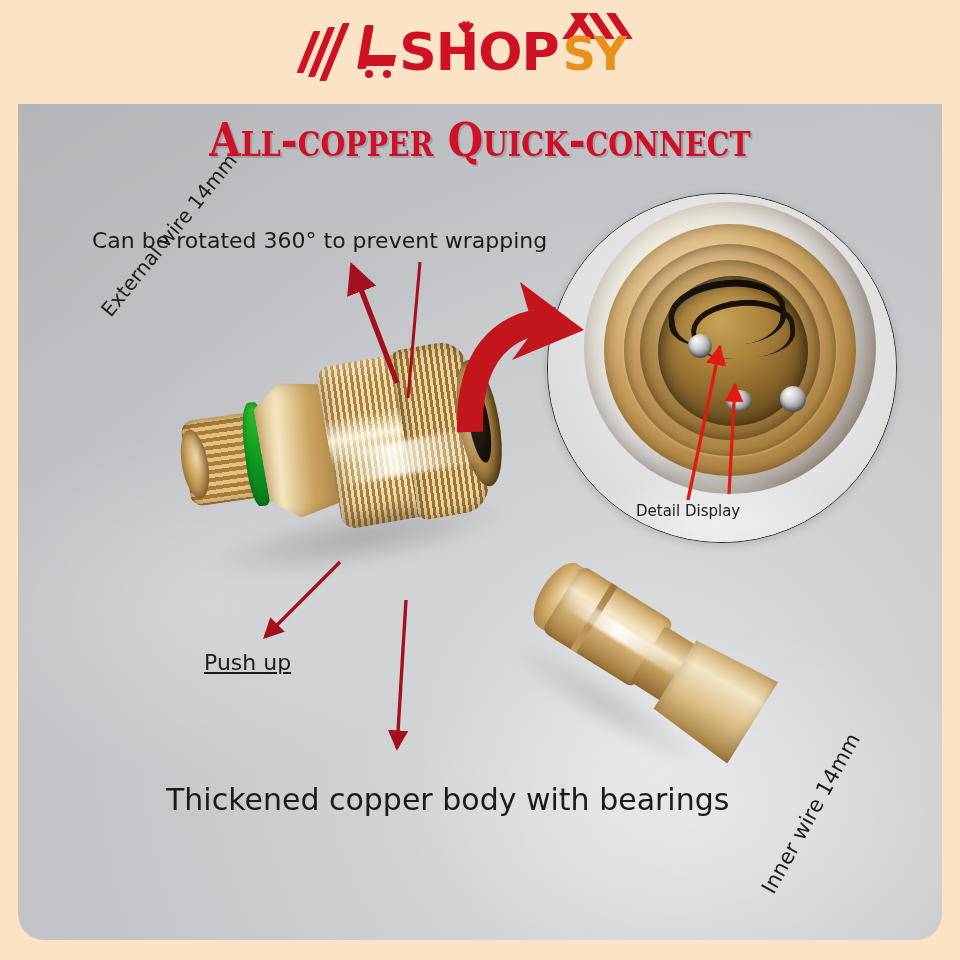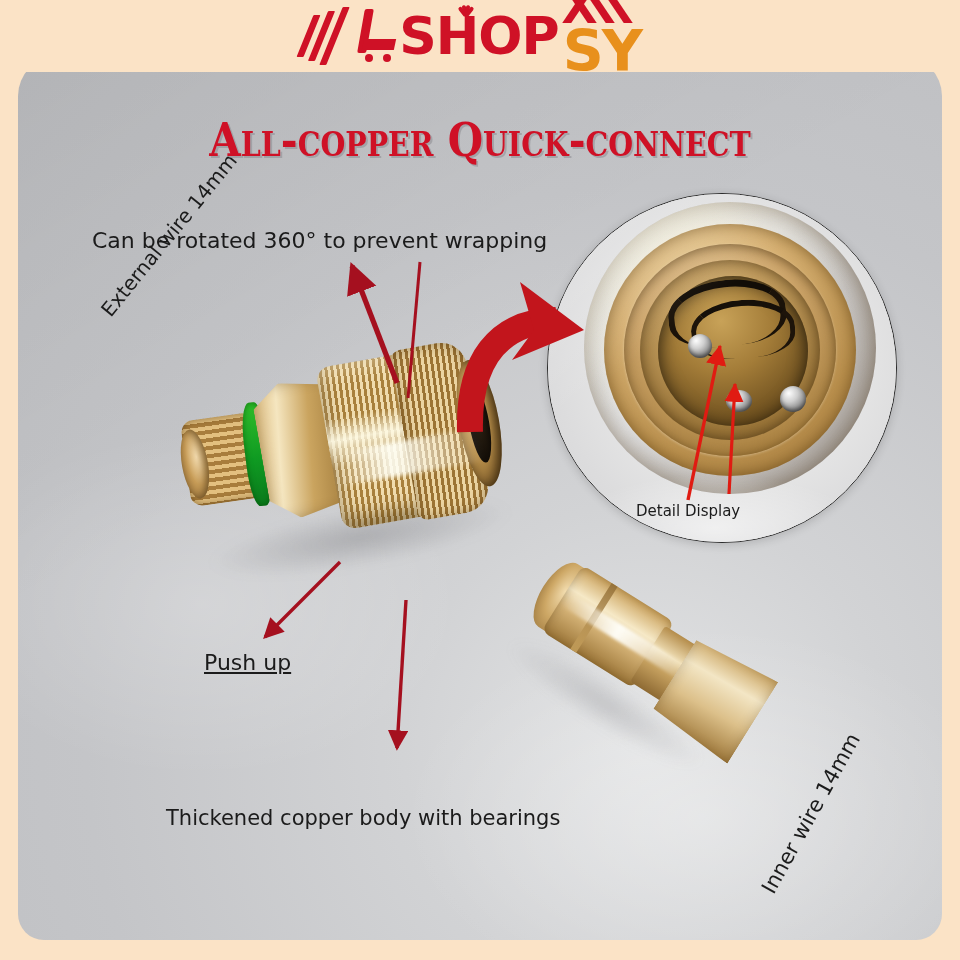--- a/index.html
+++ b/index.html
@@ -11,21 +11,21 @@
     overflow:hidden;
   }
   #poster {
     position:relative;
     width:960px; height:960px;
     background:#fbe3c6;
   }
 
   
   .banner {
-    position:absolute; left:0; top:0; width:960px; height:72px;
+    position:absolute; left:0; top:0; width:960px; height:104px;
     background:#fbe3c6;
     display:flex; align-items:center; justify-content:center;
     z-index:6;
   }
   .logo { position:relative; display:flex; align-items:center; height:66px; }
 
   .speed-lines { position:relative; width:58px; height:62px; }
   .speed-lines i {
     position:absolute; top:4px;
     width:7px; height:58px; background:#cf1126;
@@ -77,22 +77,22 @@
   .roof .rleft {
     left:0px; width:9px; height:26px; transform:skewX(-34deg);
   }
   .roof .dot {
     position:absolute; left:13px; top:15px; width:6px; height:6px;
     background:#cf1126; border-radius:50%;
   }
   .word-sy {
     position:absolute; left:0; top:14px;
     font-family:"DejaVu Sans", sans-serif;
-    font-size:57px; font-weight:bold; color:#e8901c;
-    letter-spacing:-2px; line-height:1;margin-top:8px;
+    font-size:46px; font-weight:bold; color:#e8901c;
+    letter-spacing:-2px; line-height:1;
   }
 
   
   .photo {
     position:absolute; left:18px; top:56px;
     width:924px; height:884px;
     border-radius:40px 40px 26px 26px;
     overflow:hidden;
     background:
       radial-gradient(circle at 68% 78%, #e2e3e4 0%, #d2d3d5 26%, #c4c5c8 60%, #bcbdc0 100%),
@@ -126,21 +126,21 @@
   .lbl {
     position:absolute; z-index:5;
     color:#1b1b1b;
     font-family:"DejaVu Sans", sans-serif;
     white-space:nowrap;
   }
   #lbl-rotate   { left:74px;  top:228px; font-size:22px;margin-left:18px; }
   #lbl-external { left:96px;  top:306px; font-size:20px;
                   transform:rotate(-51deg); transform-origin:0 0; }
   #lbl-push     { left:204px; top:650px; font-size:22px;text-decoration:underline; }
-  #lbl-thick    { left:166px; top:806px; font-size:21px; }
+  #lbl-thick    { left:166px; top:782px; font-size:30px; }
   #lbl-detail   { left:636px; top:502px; font-size:15px; }
   #lbl-inner    { left:757px; top:886px; font-size:21px;
                   transform:rotate(-61deg); transform-origin:0 0; }
 
   
   .overlay { position:absolute; inset:0; z-index:4; pointer-events:none; }
 
   
   .detail-circle {
     position:absolute; left:547px; top:193px;

